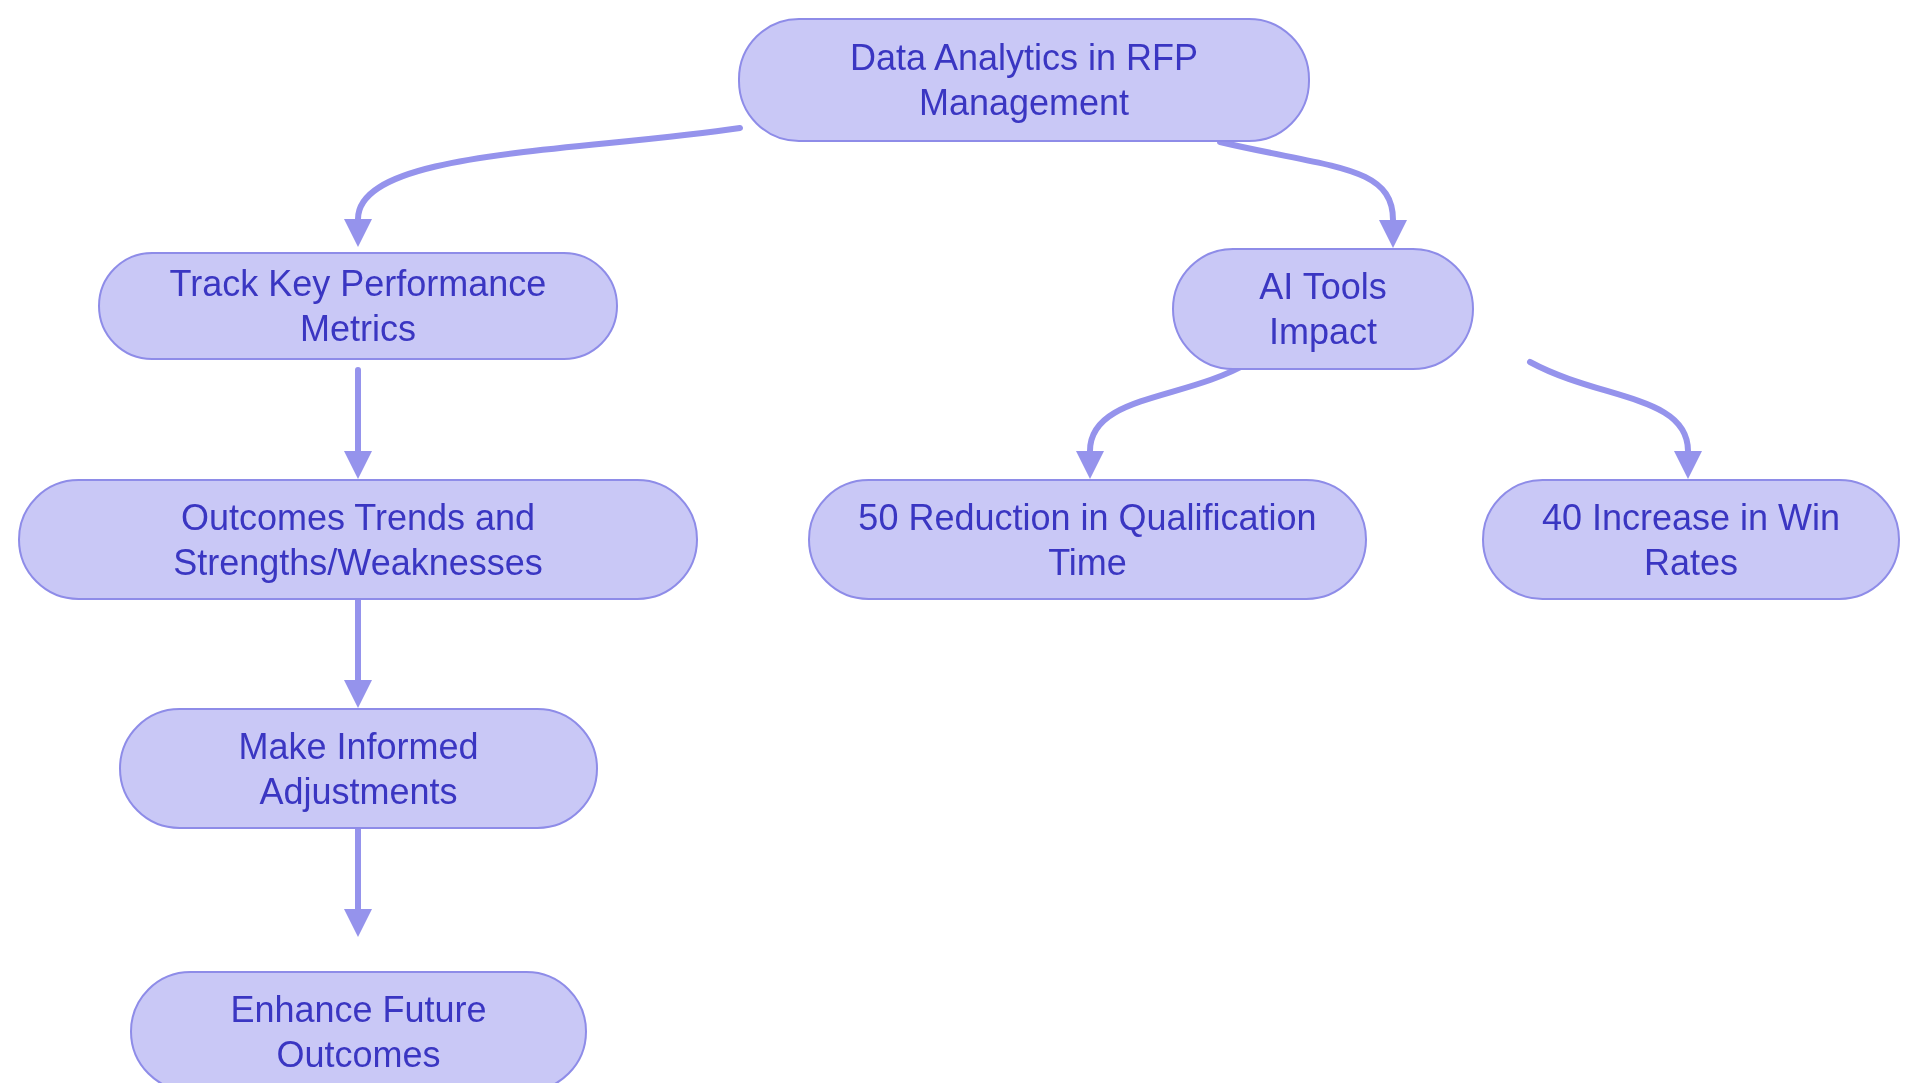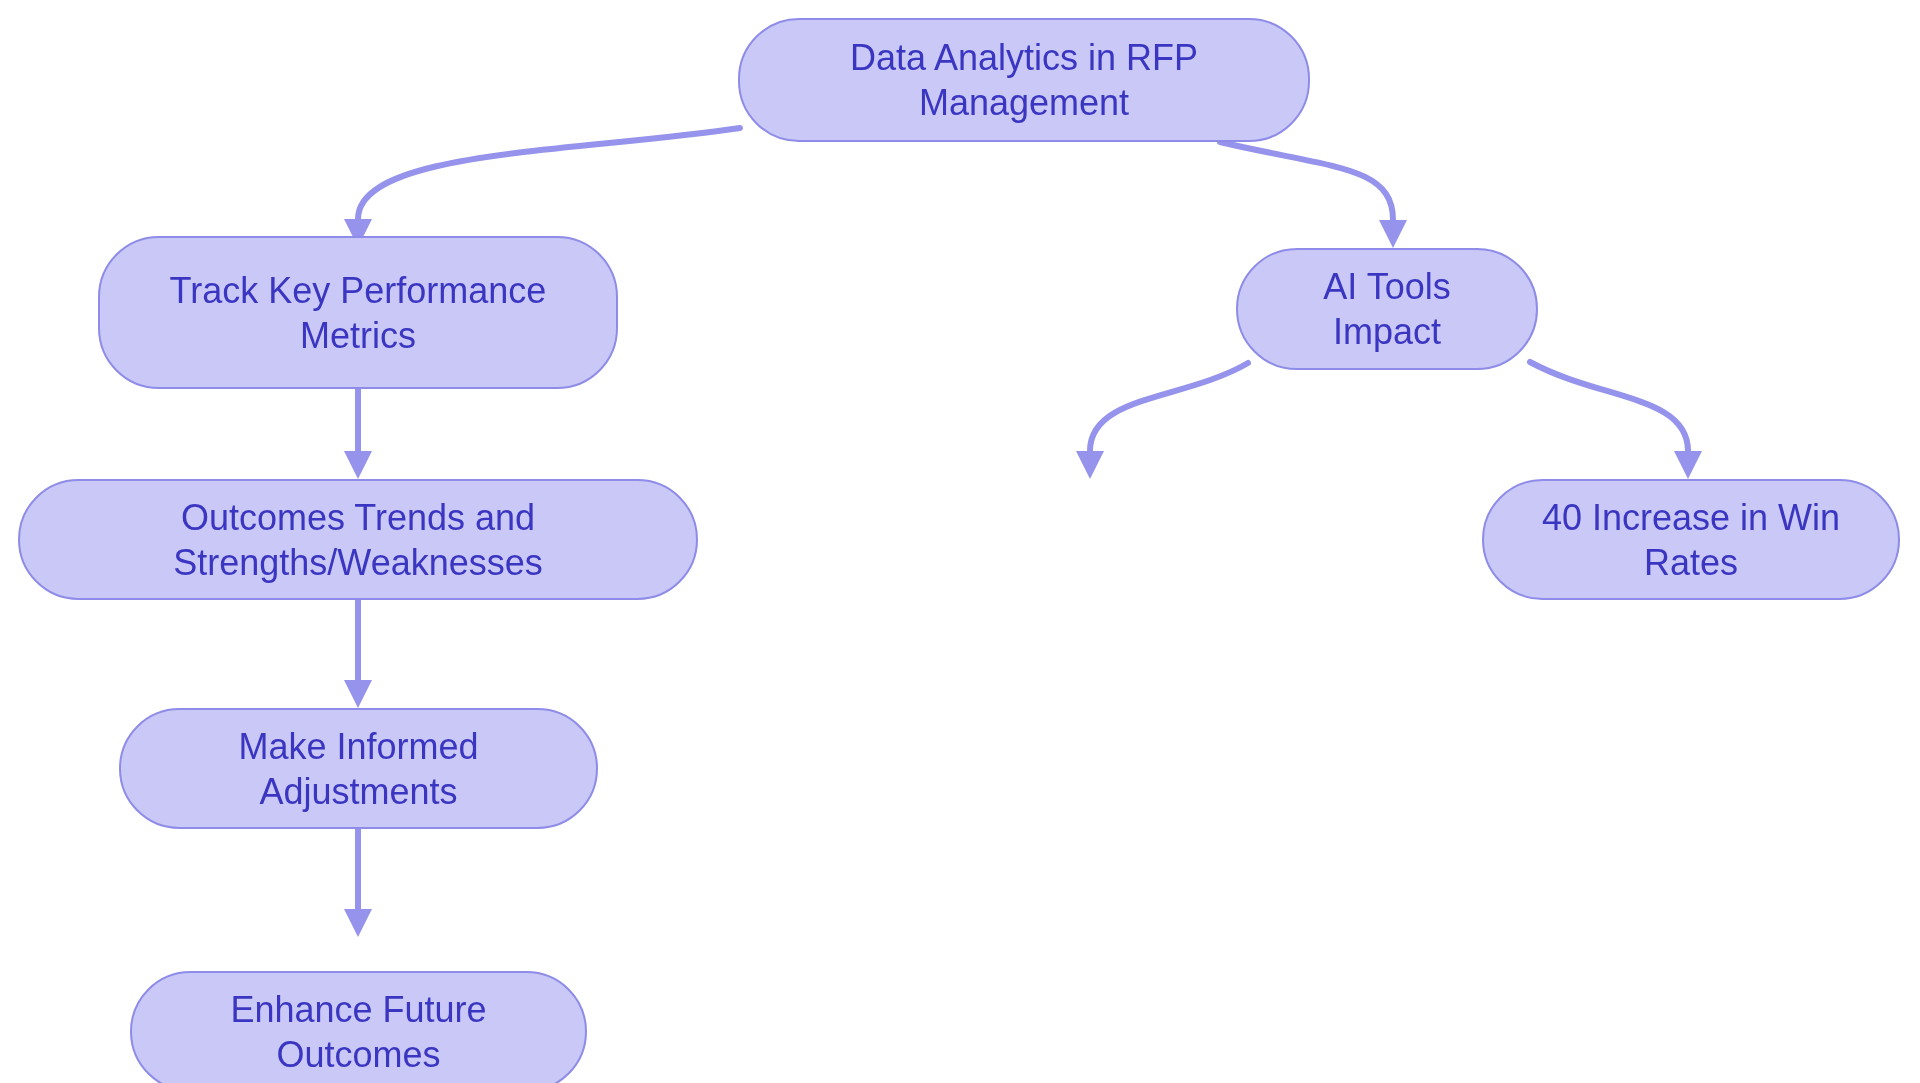--- a/index.html
+++ b/index.html
@@ -22,25 +22,25 @@
     border:2px solid var(--node-border);
     border-radius:61px;
     display:flex;align-items:center;justify-content:center;
     text-align:center;
     color:var(--text);
     font-size:36px;
     line-height:1.25;
     padding:0 30px;
   }
   .node-root   {left:738px; top:18px;  width:572px; height:124px;}
-  .node-track  {left:98px;  top:236px; width:520px; height:153px;justify-content:flex-end;}
+  .node-track  {left:98px;  top:252px; width:520px; height:108px;justify-content:flex-end;}
   .node-analyze{left:18px;  top:479px; width:680px; height:121px;}
   .node-adjust {left:119px; top:708px; width:479px; height:121px;}
   .node-enhance{left:130px; top:971px; width:457px; height:121px;}
-  .node-ai     {left:1236px;top:248px; width:302px; height:122px;}
+  .node-ai     {left:1172px;top:248px; width:302px; height:122px;}
   .node-qual   {left:808px; top:479px; width:559px; height:121px;}
   .node-win    {left:1482px;top:479px; width:418px; height:121px;}
 </style>
 </head>
 <body>
 
 <div class="canvas">
 
   <svg class="edges" viewBox="0 0 1920 1083" xmlns="http://www.w3.org/2000/svg">
     <defs>
@@ -74,18 +74,21 @@
   </div>
 
   <div class="node node-enhance">
     <span>Enhance Future Outcomes</span>
   </div>
 
   <div class="node node-ai">
     <span>AI Tools Impact</span>
   </div>
 
+  <div class="node node-qual">
+    <span>50 Reduction in Qualification Time</span>
+  </div>
 
   <div class="node node-win">
     <span>40 Increase in Win Rates</span>
   </div>
 
 </div>
 
 </body></html>

